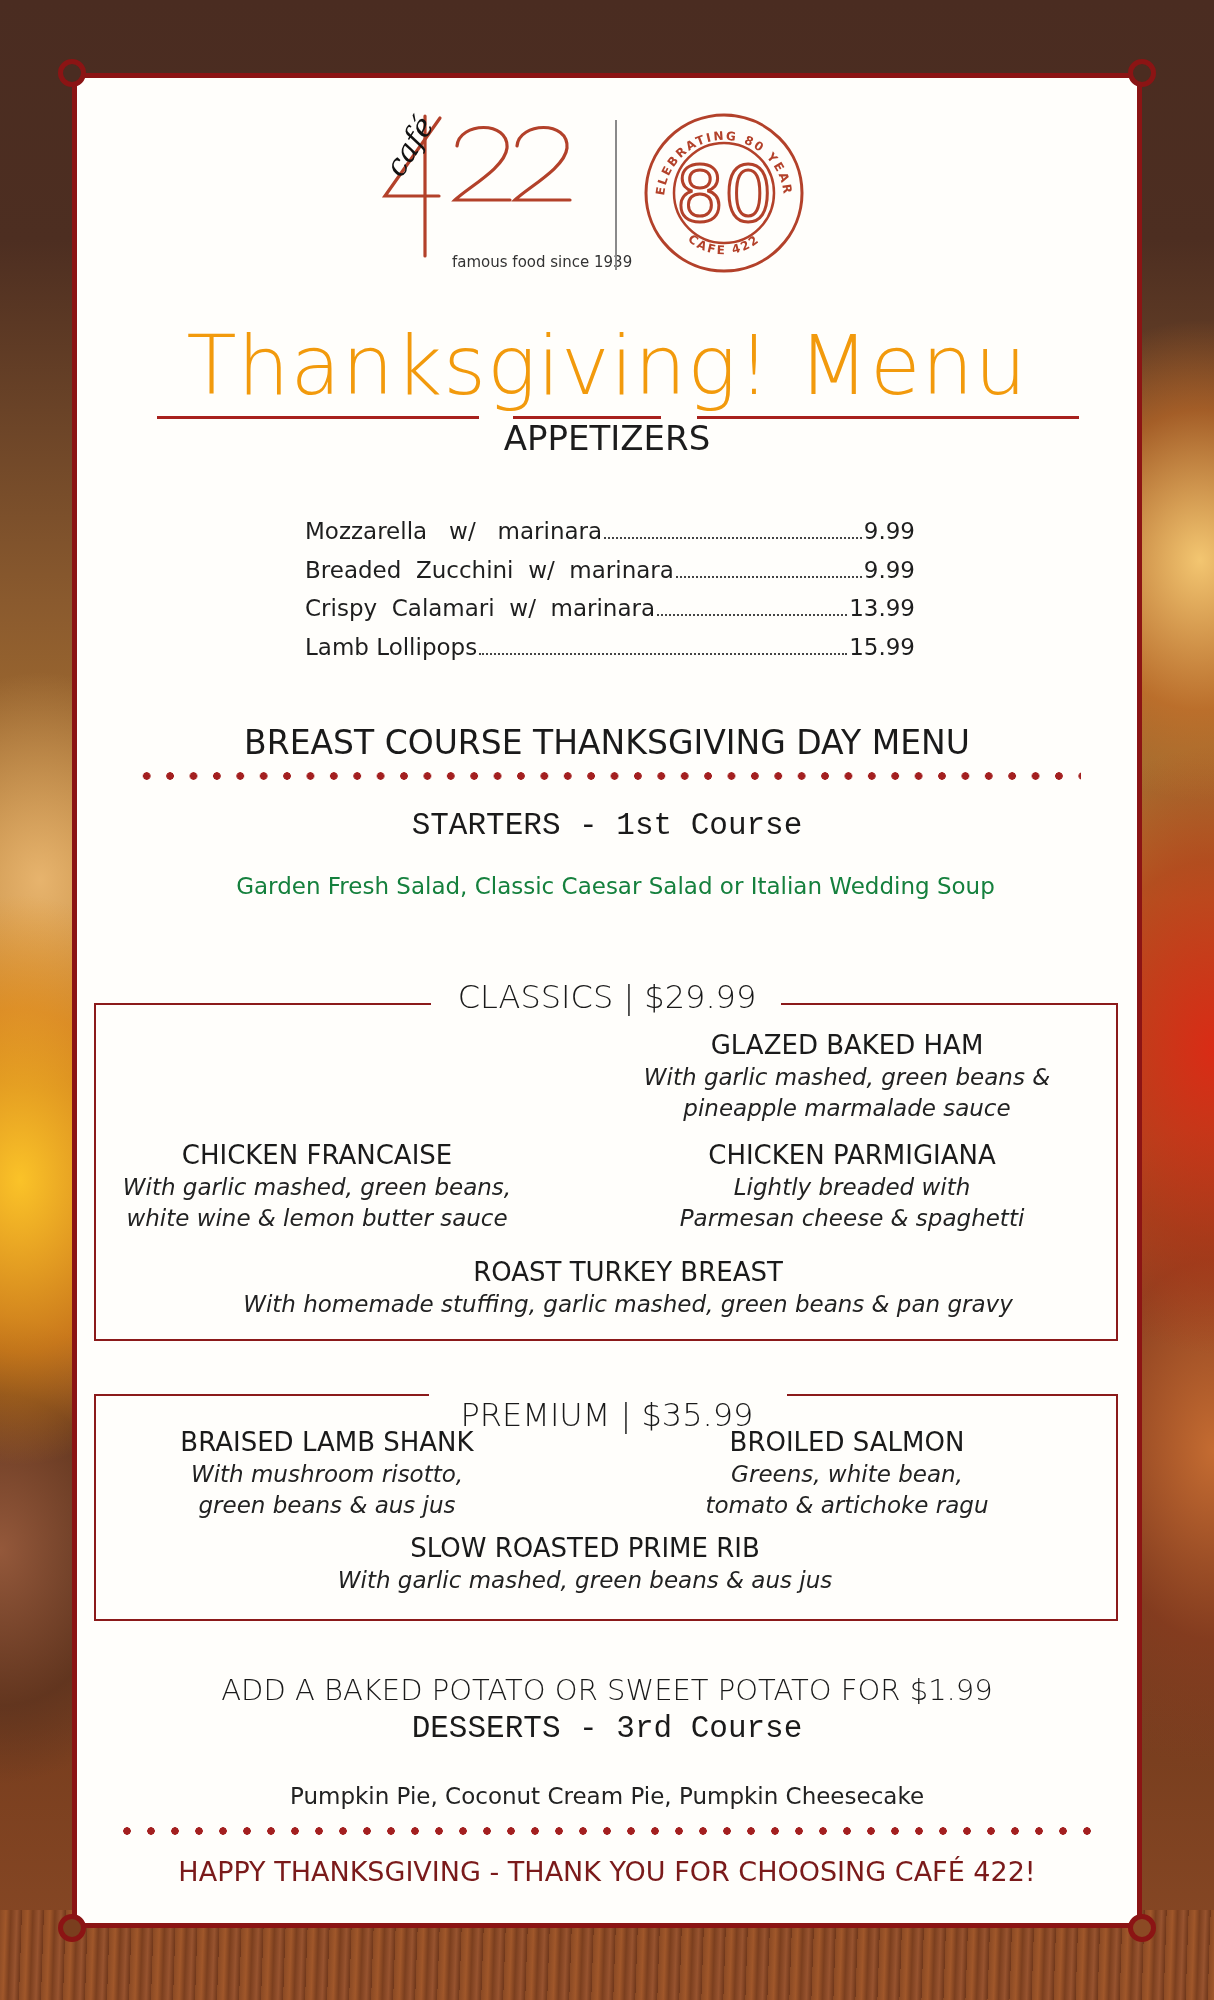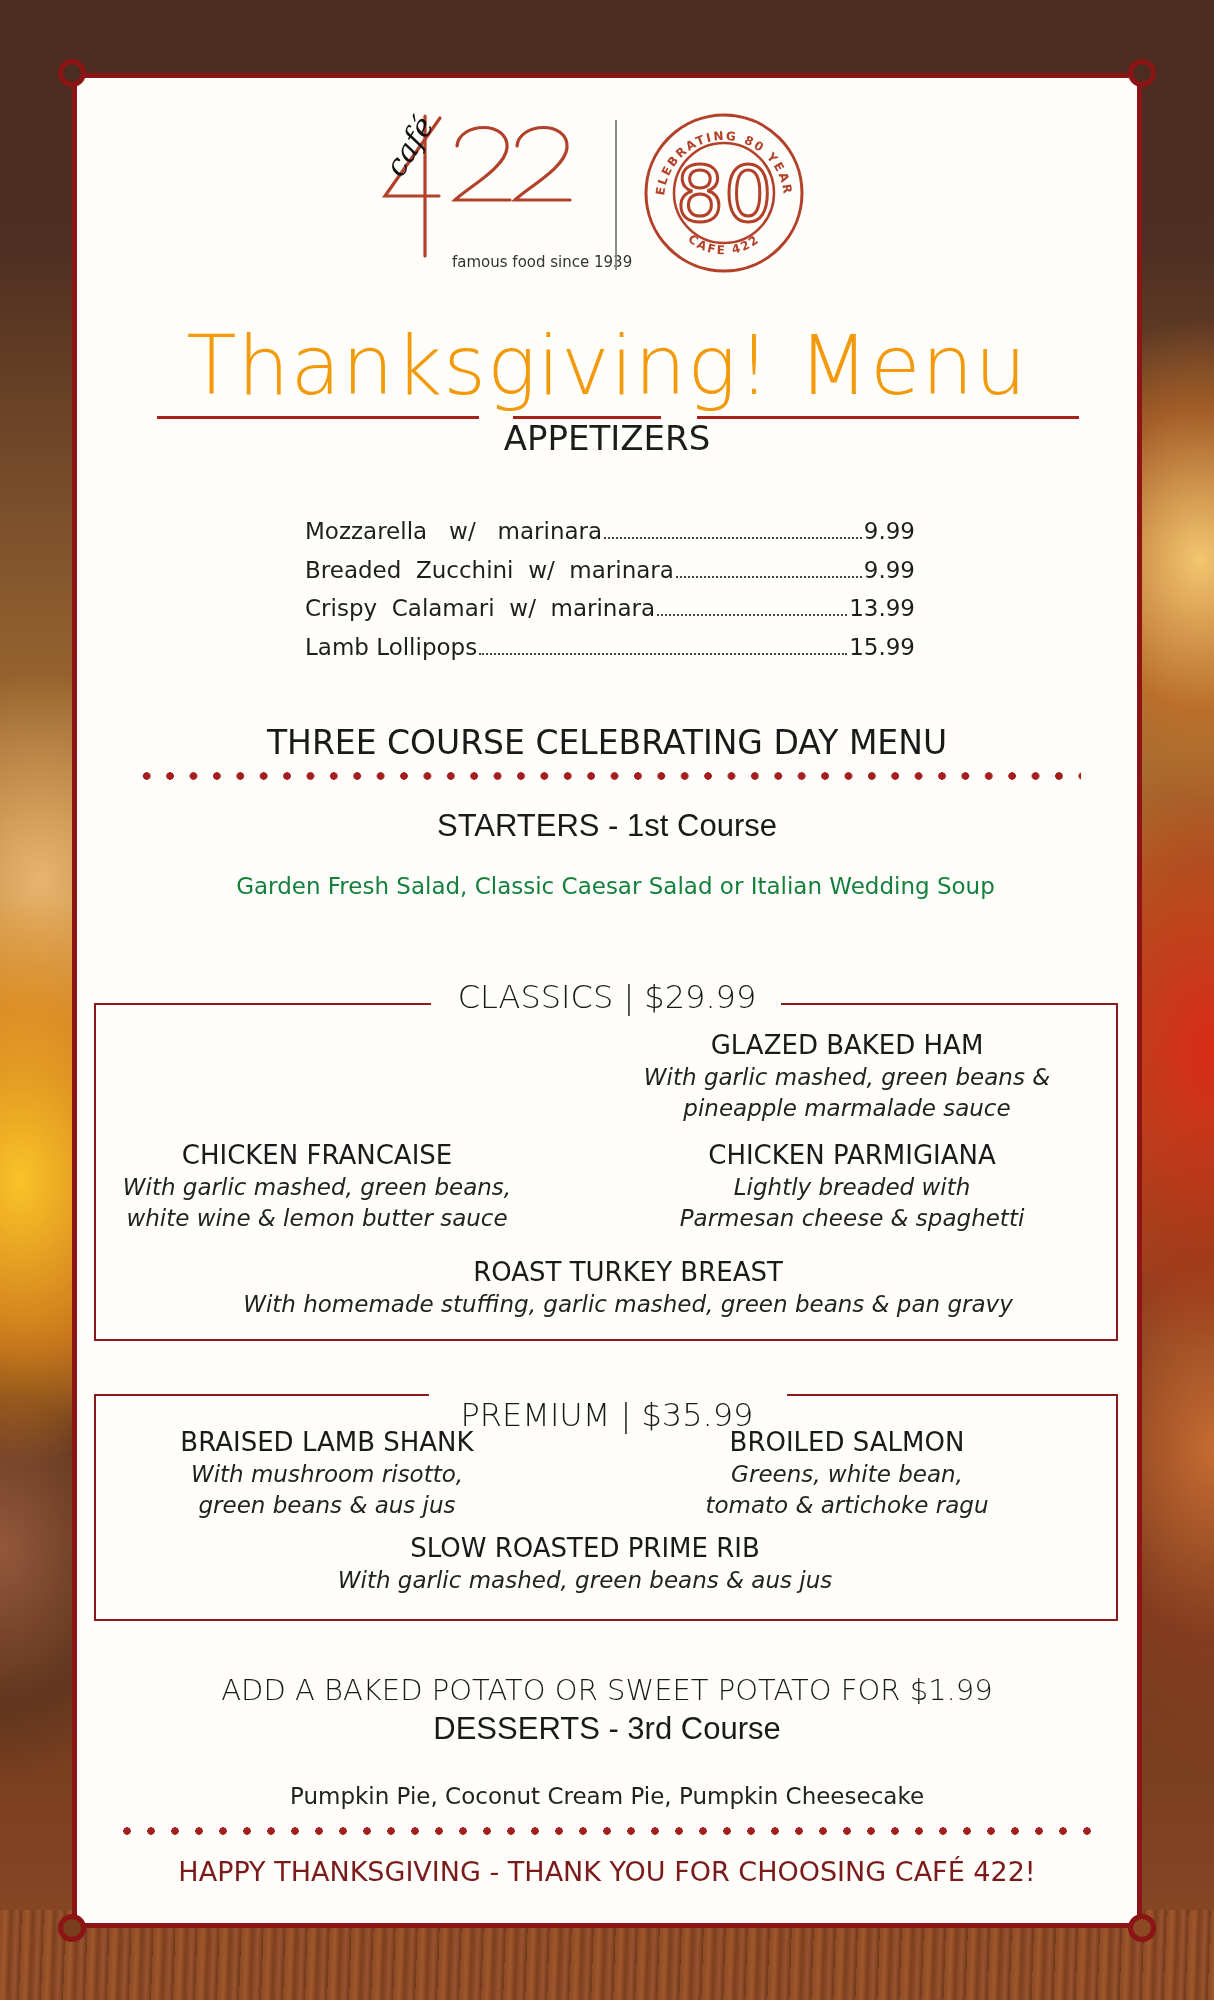--- a/index.html
+++ b/index.html
@@ -63,21 +63,21 @@
   .app-row { display: flex; align-items: baseline; height: 38.5px; }
   .app-name { white-space: pre; }
   .app-dots { flex: 1; border-bottom: 2px dotted #444; margin: 0 2px 6px 2px; }
   .app-price { }
 
   .h-three { left: 0; right: 0; top: 645px; font-family: "DejaVu Sans", sans-serif; font-size: 33px; color: #1a1a1a; }
   .dots-row { height: 8px; background-image: radial-gradient(circle, #a31f1f 3.5px, transparent 4px); background-size: 23.4px 8px; background-repeat: repeat-x; }
   .dots-1 { left: 58px; top: 694px; width: 946px; }
   .dots-2 { left: 38px; top: 1749px; width: 992px; background-size: 24px 8px; }
 
-  .h-course { left: 0; right: 0; font-family: Liberation Sans, sans-serif; font-size: 31px; color: #1a1a1a; }
+  .h-course { left: 0; right: 0; font-family: Liberation Mono, monospace; font-size: 31px; color: #1a1a1a; }
   .starters-h { top: 730px; }
   .starters-t { left: 0; right: 0; top: 795px; font-family: "DejaVu Sans", sans-serif; font-size: 23px; color: #15803d; padding-left: 17px; }
   .entree-h { top: 840px; }
 
   .box { border: 2px solid #8b1a1a; }
   .box-classics { left: 17px; top: 925px; width: 1024px; height: 338px; }
   .box-premium { left: 17px; top: 1316px; width: 1024px; height: 227px; }
   .box-gap { background: #fffefb; height: 6px; }
   .gap-classics { left: 354px; top: 922px; width: 350px; }
   .gap-premium { left: 352px; top: 1313px; width: 358px; }
@@ -156,21 +156,21 @@
       <span class="app-dots"></span>
       <span class="app-price">13.99</span>
     </div>
     <div class="app-row">
       <span class="app-name">Lamb Lollipops</span>
       <span class="app-dots"></span>
       <span class="app-price">15.99</span>
     </div>
   </div>
 
-  <div class="abs center h-three">THREE COURSE CELEBRATING DAY MENU</div>
+  <div class="abs center h-three">BREAST COURSE THANKSGIVING DAY MENU</div>
   <div class="abs dots-row dots-1"></div>
 
   <div class="abs center h-course starters-h">STARTERS - 1st Course</div>
   <div class="abs center starters-t">Garden Fresh Salad, Classic Caesar Salad or Italian Wedding Soup</div>
 
   <div class="abs box box-classics"></div>
   <div class="abs box-gap gap-classics"></div>
   <div class="abs center box-label classics-label">CLASSICS | $29.99</div>
 
   <div class="dish" style="left:530px; top:950px; width:480px;">

